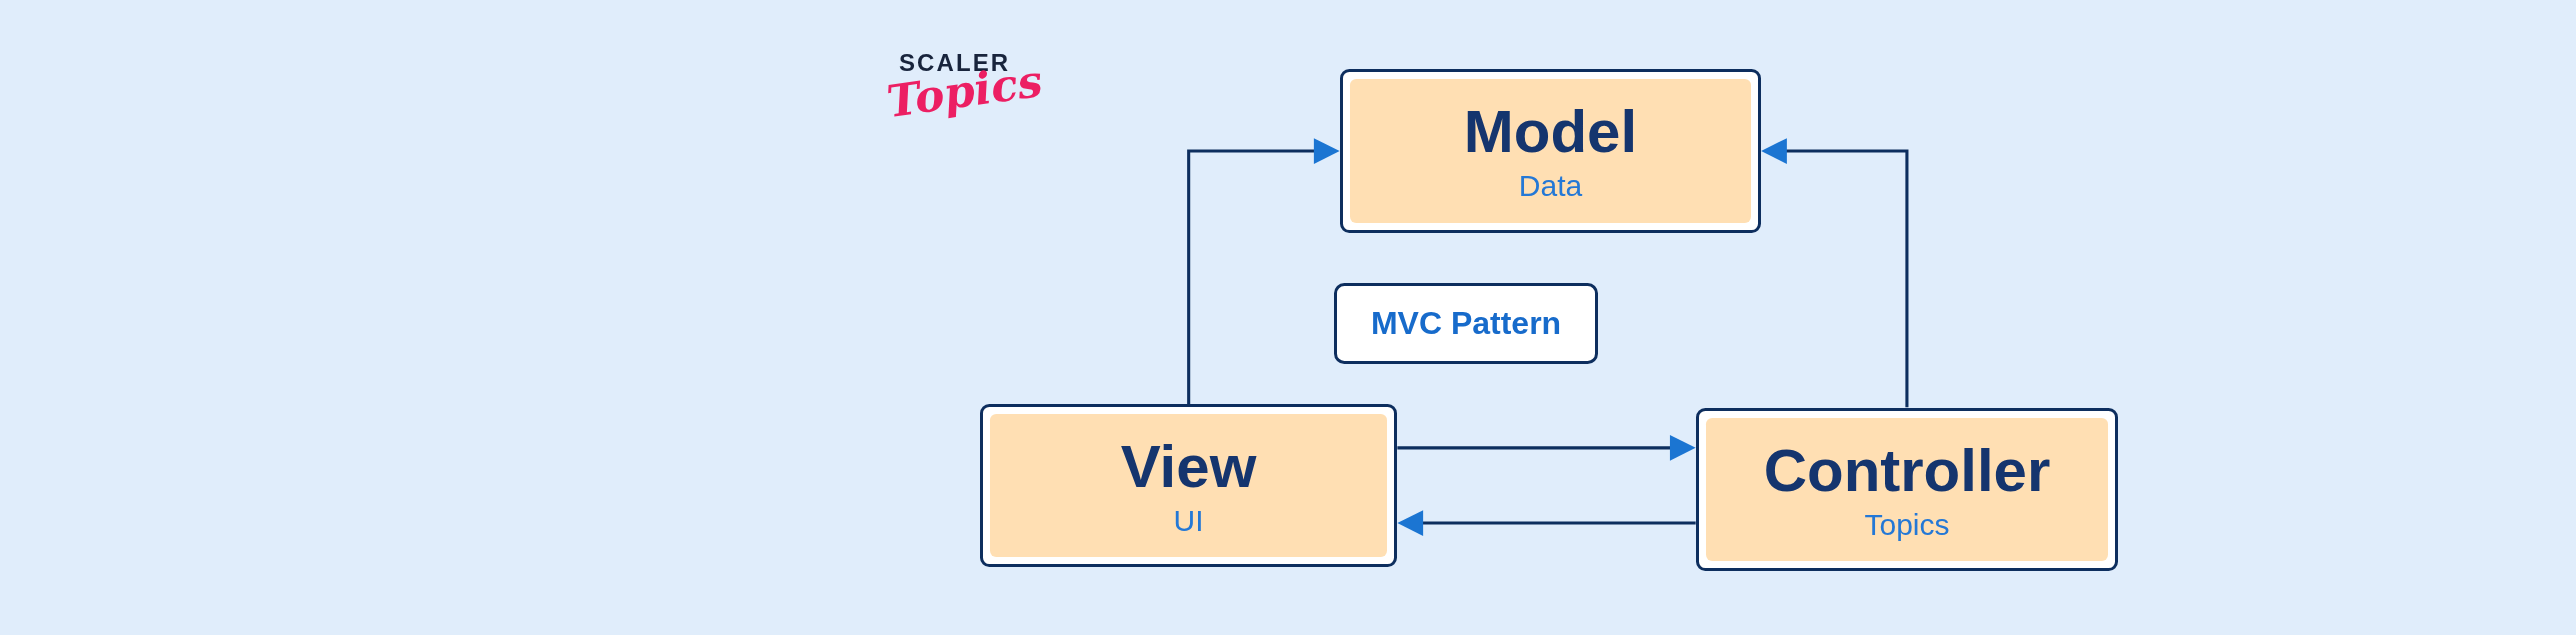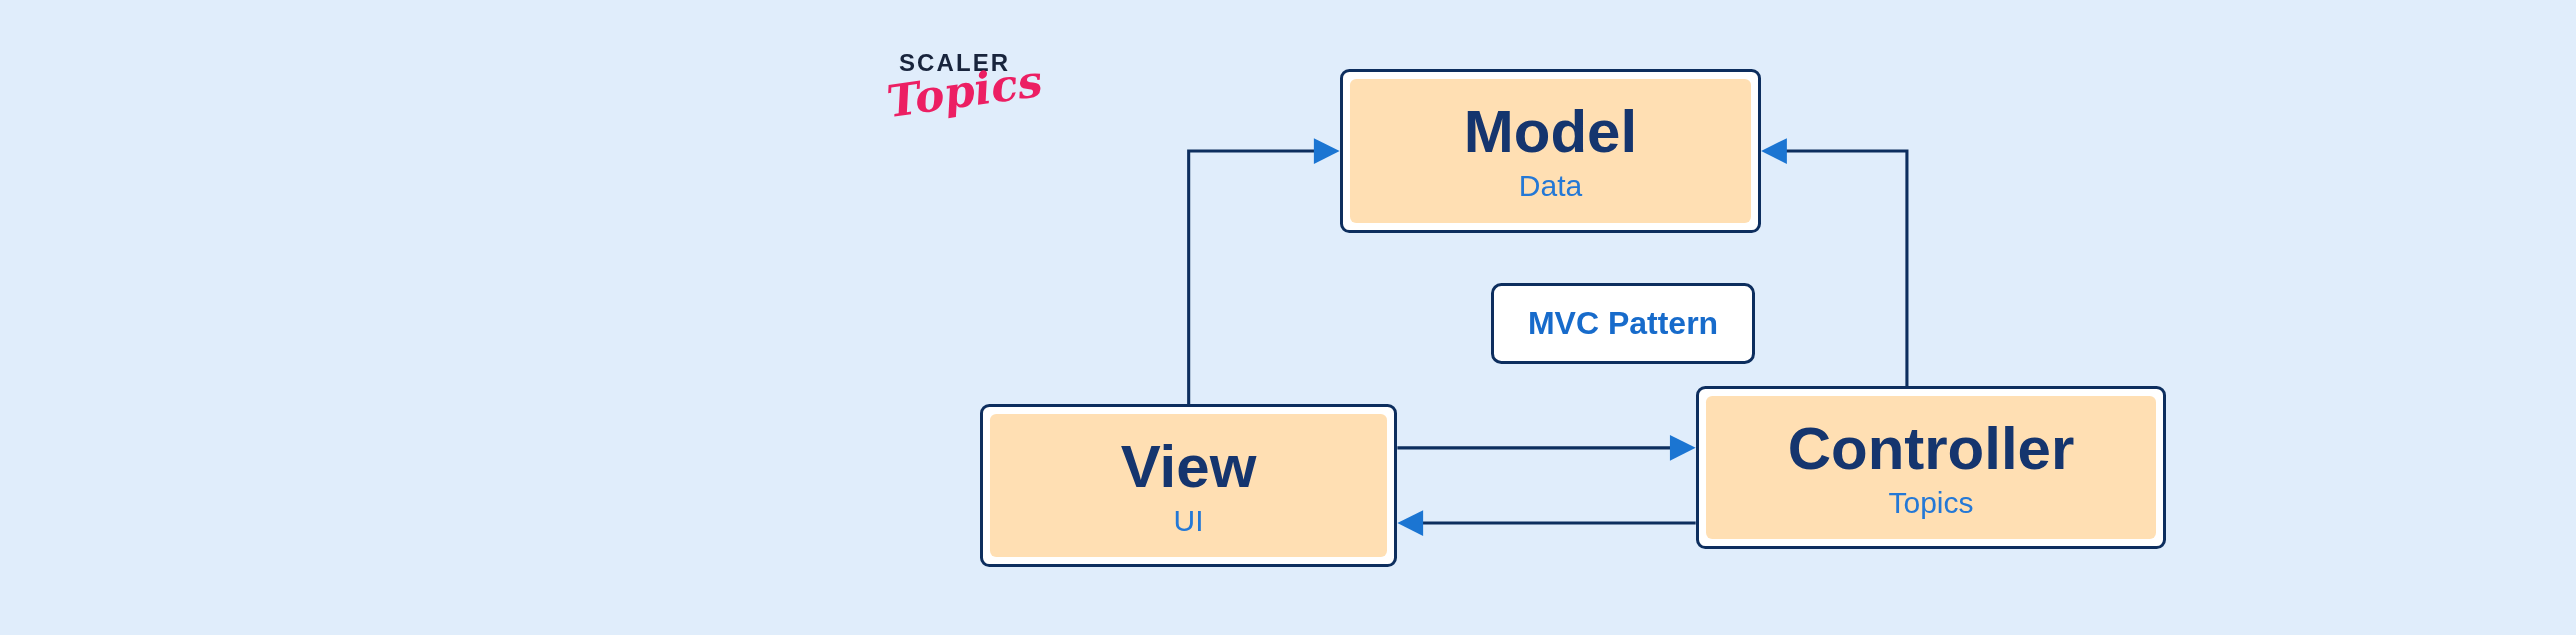--- a/index.html
+++ b/index.html
@@ -54,25 +54,25 @@
   .node-title{
     font-size:60px;font-weight:700;line-height:1.12;
     color:var(--title-text);
   }
   .node-sub{
     font-size:30px;font-weight:400;line-height:1.15;margin-top:4.1px;
     color:var(--subtitle-text);
   }
   .node.model{left:1340px;top:69px;width:421px;height:164px;}
   .node.view{left:980px;top:404px;width:417px;height:163px;}
-  .node.controller{left:1696px;top:386px;width:470px;height:163px;}
+  .node.controller{left:1696px;top:408px;width:422px;height:163px;}
 
   
   .badge{
-    position:absolute;left:1491px;top:283px;width:264px;height:81px;
+    position:absolute;left:1334px;top:283px;width:264px;height:81px;
     background:var(--node-frame);
     border:3.1px solid var(--node-border);
     border-radius:10.3px;
     display:flex;align-items:center;justify-content:center;
   }
   .badge span{
     font-size:32px;font-weight:700;color:var(--badge-text);
   }
 </style>
 </head>

